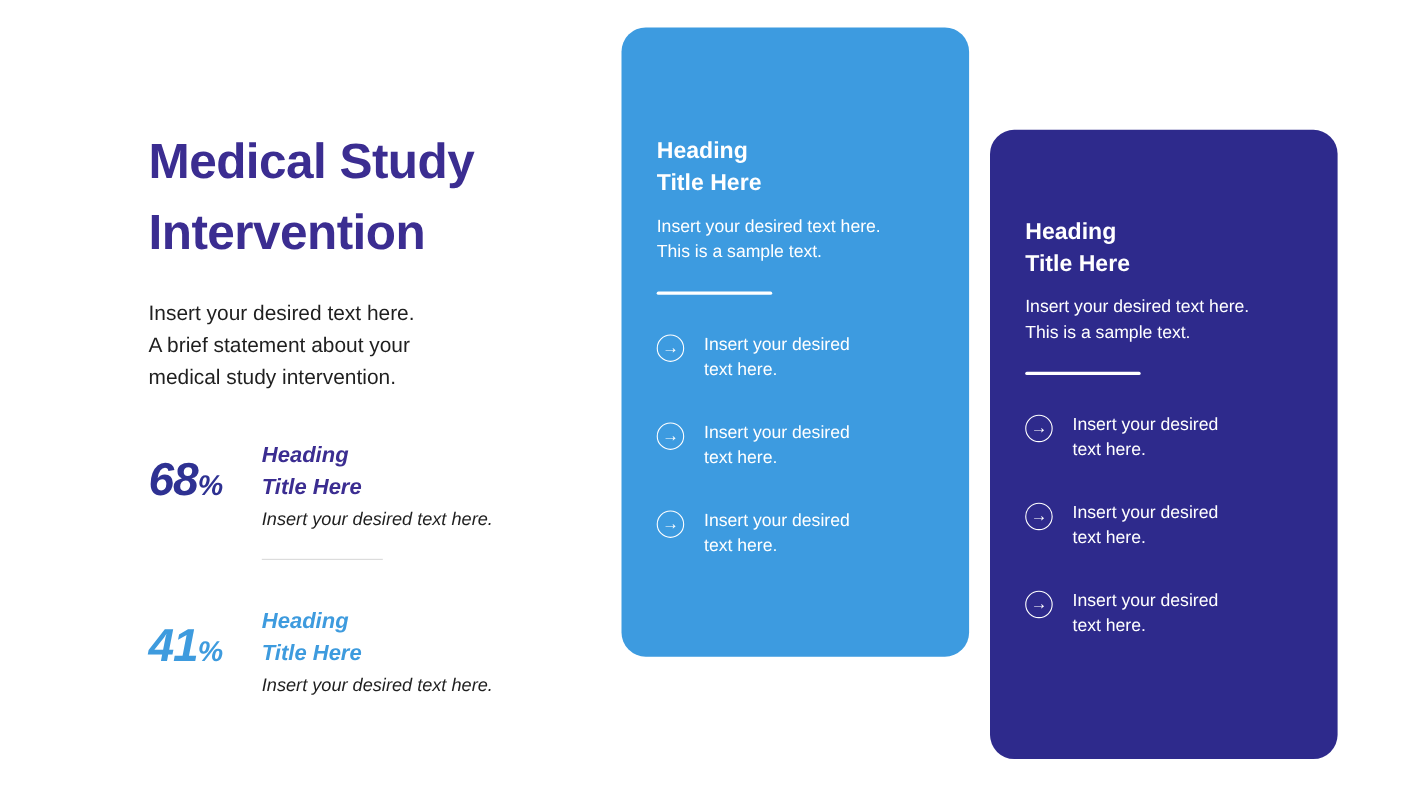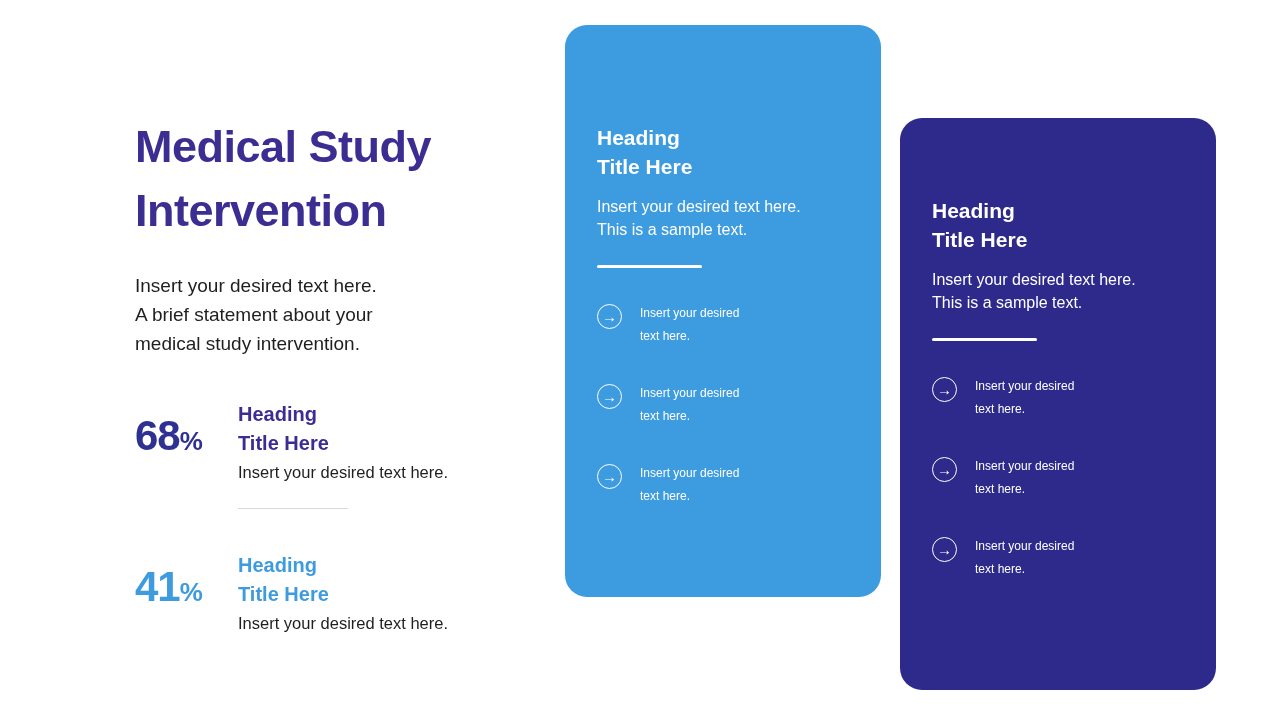--- a/index.html
+++ b/index.html
@@ -31,21 +31,21 @@
     font-size:45px;font-weight:bold;
     line-height:1.42;
     letter-spacing:-0.5px;
   }
   .slide-subtitle{
     margin-top:28px;
     color:var(--body-text);
     font-size:19px;line-height:29px;
   }
 
-  .stat{display:flex;align-items:flex-start;margin-top:42px;}
+  .stat{display:flex;align-items:flex-start;margin-top:42px;font-style:italic;}
   .stat-number{
     width:103px;flex:0 0 103px;
     font-weight:bold;font-size:42px;
     padding-top:12px;
     letter-spacing:-1px;
   }
   .stat-number .unit{font-size:26px;}
   .stat-1 .stat-number{color:var(--stat1-number);}
   .stat-2 .stat-number{color:var(--stat2-number);}
   .stat-body{flex:1;}
@@ -74,21 +74,21 @@
   .card-items{margin-top:34px;display:flex;flex-direction:column;gap:34px;}
   .card-item{display:flex;align-items:flex-start;gap:18px;}
   .bullet-icon{
     flex:0 0 25px;
     width:25px;height:25px;
     border:1.6px solid #ffffff;border-radius:50%;
     display:flex;align-items:center;justify-content:center;
     font-size:15px;line-height:1;color:#ffffff;
     margin-top:2px;
   }
-  .card-item-text{font-size:12px;line-height:23px;}
+  .card-item-text{font-size:16px;line-height:23px;}
 </style>
 </head>
 <body>
 
 <div class="slide">
 
   <div class="left-col">
     <h1 class="slide-title ml">Medical Study
 Intervention</h1>
     <p class="slide-subtitle ml">Insert your desired text here.

